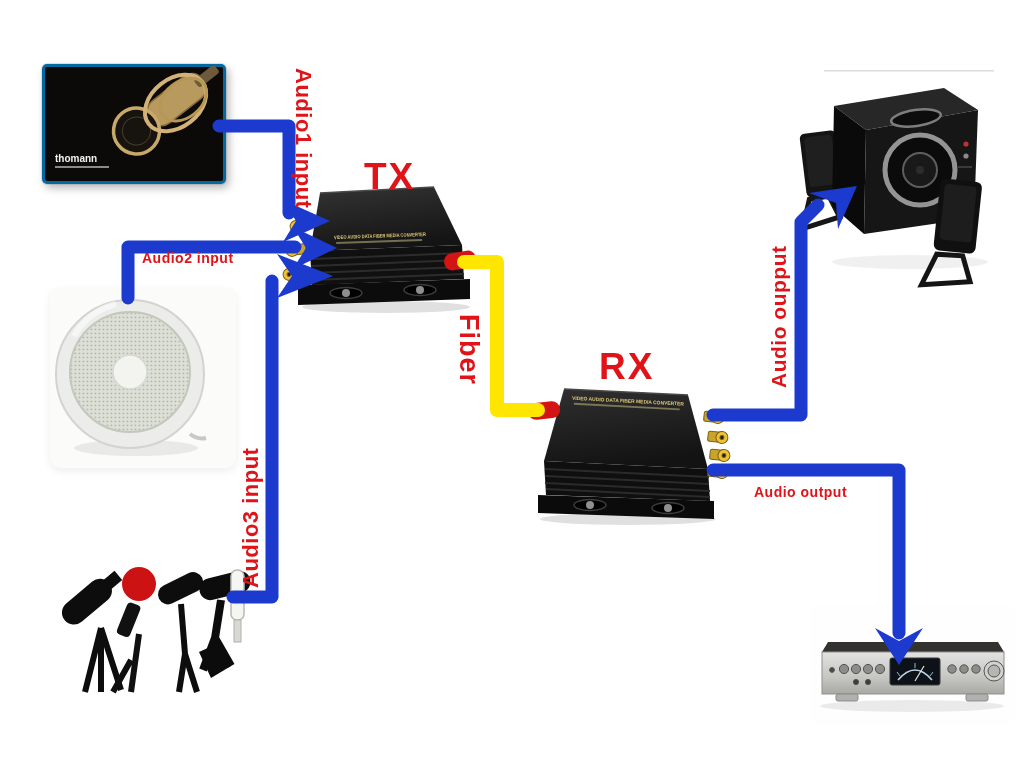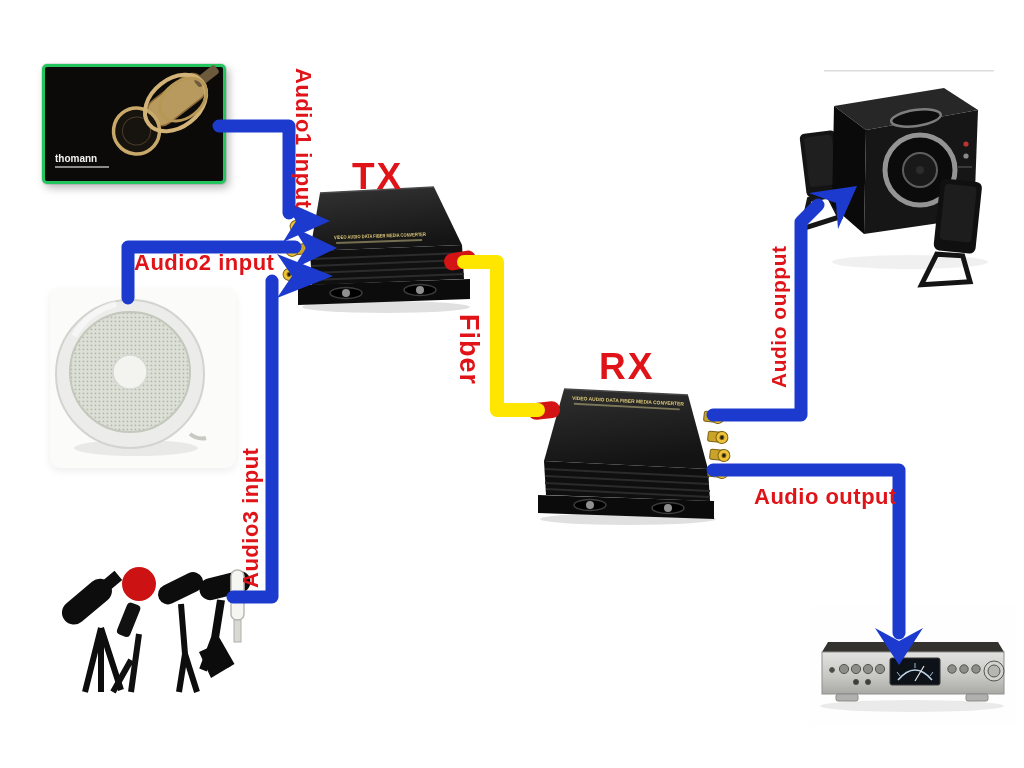--- a/index.html
+++ b/index.html
@@ -16,21 +16,21 @@
     position:absolute;color:#e01418;font-weight:bold;white-space:nowrap;
     line-height:1.05;letter-spacing:0.5px;
   }
   .lbl-big{font-size:37px;letter-spacing:2px;}
   .lbl-sm{font-size:21px;}
   .lbl-fiber{font-size:27px;letter-spacing:1px;}
   .vdown{writing-mode:vertical-rl;}
   .vup{writing-mode:vertical-rl;transform:rotate(180deg);}
   .mic1card{
     left:42px;top:64px;width:178px;height:114px;background:#0b0a08;
-    border:3px solid #22c55e;border-radius:5px;
+    border:3px solid #0369a1;border-radius:5px;
     box-shadow:3px 4px 9px rgba(0,0,0,0.28), 0 0 0 1px #e8e8e8;
   }
   .bmiccard{
     left:50px;top:288px;width:186px;height:180px;background:#fbfbf9;
     border-radius:10px;box-shadow:0 3px 8px rgba(0,0,0,0.07);
   }
   .micscard{left:35px;top:542px;width:222px;height:165px;background:#ffffff;}
   .spkcard{left:798px;top:66px;width:200px;height:230px;background:#ffffff;}
   .ampcard{left:810px;top:606px;width:205px;height:120px;background:#fefefe;}
 </style>
@@ -309,28 +309,28 @@
       <path d="M 713 415 H 801 V 222 L 818 205" stroke="#1c3bce" stroke-width="13" fill="none" stroke-linejoin="round" stroke-linecap="round"></path>
       <polygon points="857,186 838,229 836,203 809,193" fill="#1c3bce"></polygon>
     </g>
 
     <g>
       <path d="M 713 470 H 899 V 633" stroke="#1c3bce" stroke-width="13" fill="none" stroke-linejoin="round" stroke-linecap="round"></path>
       <polygon points="899,665 875,628 899,641 923,628" fill="#1c3bce"></polygon>
     </g>
   </svg>
 
-  <div class="lbl lbl-big" style="left:352px;top:158px;">TX</div>
+  <div class="lbl lbl-big" style="left:364px;top:158px;">TX</div>
   <div class="lbl lbl-big" style="left:599px;top:348px;text-align:center;">RX</div>
 
   <div class="lbl lbl-sm vdown" style="left:292px;top:68px;height:170px;font-size:22px;">Audio1 input</div>
 
-  <div class="lbl lbl-sm" style="left:134px;top:251px;font-size:22px;">Audio2 input</div>
+  <div class="lbl lbl-sm" style="left:142px;top:251px;font-size:14px;">Audio2 input</div>
 
   <div class="lbl lbl-sm vup" style="left:239px;top:426px;height:162px;font-size:22px;">Audio3 input</div>
 
   <div class="lbl lbl-fiber vdown" style="left:455px;top:314px;height:100px;">Fiber</div>
 
   <div class="lbl lbl-sm vup" style="left:768px;top:230px;height:158px;font-size:21px;">Audio oupput</div>
 
-  <div class="lbl lbl-sm" style="left:754px;top:485px;font-size:22px;">Audio output</div>
+  <div class="lbl lbl-sm" style="left:754px;top:485px;font-size:14px;">Audio output</div>
 
 </div>
 
 </body></html>

